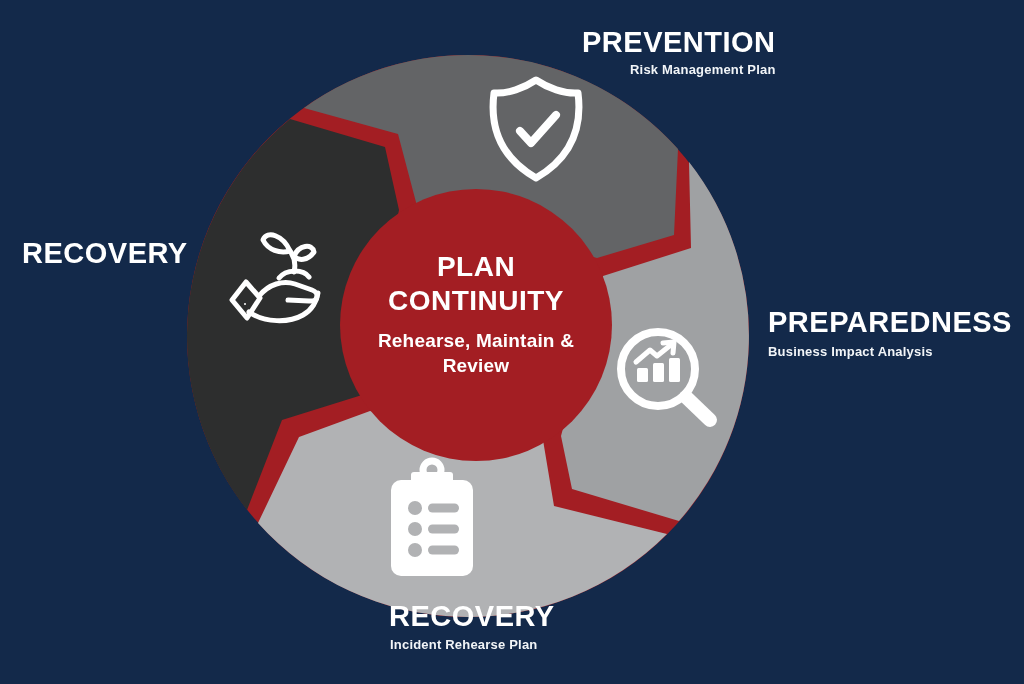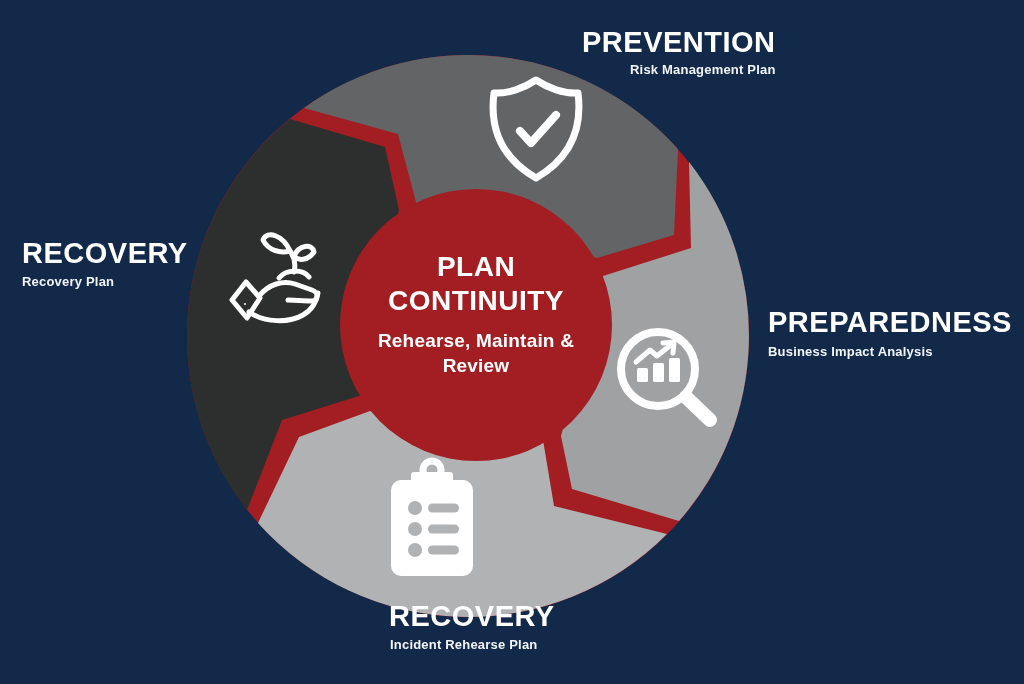--- a/index.html
+++ b/index.html
@@ -89,21 +89,20 @@
   <div class="q-label" style="left:582px;top:26px;">PREVENTION</div>
   <div class="q-sub" style="left:630px;top:62px;">Risk Management Plan</div>
 
   <div class="q-label" style="left:768px;top:306px;">PREPAREDNESS</div>
   <div class="q-sub" style="left:768px;top:344px;">Business Impact Analysis</div>
 
   <div class="q-label" style="left:389px;top:600px;">RECOVERY</div>
   <div class="q-sub" style="left:390px;top:637px;">Incident Rehearse Plan</div>
 
   <div class="q-label" style="left:22px;top:237px;">RECOVERY</div>
-  <div class="q-sub" style="left:22px;top:274px;">Recovery Plan</div>
 
   <div class="center-text">
     <div class="center-title-line">PLAN</div>
     <div class="center-title-line">CONTINUITY</div>
     <div class="center-subtitle">Rehearse, Maintain &amp; Review</div>
   </div>
 
 </div>
 
 </body></html>

